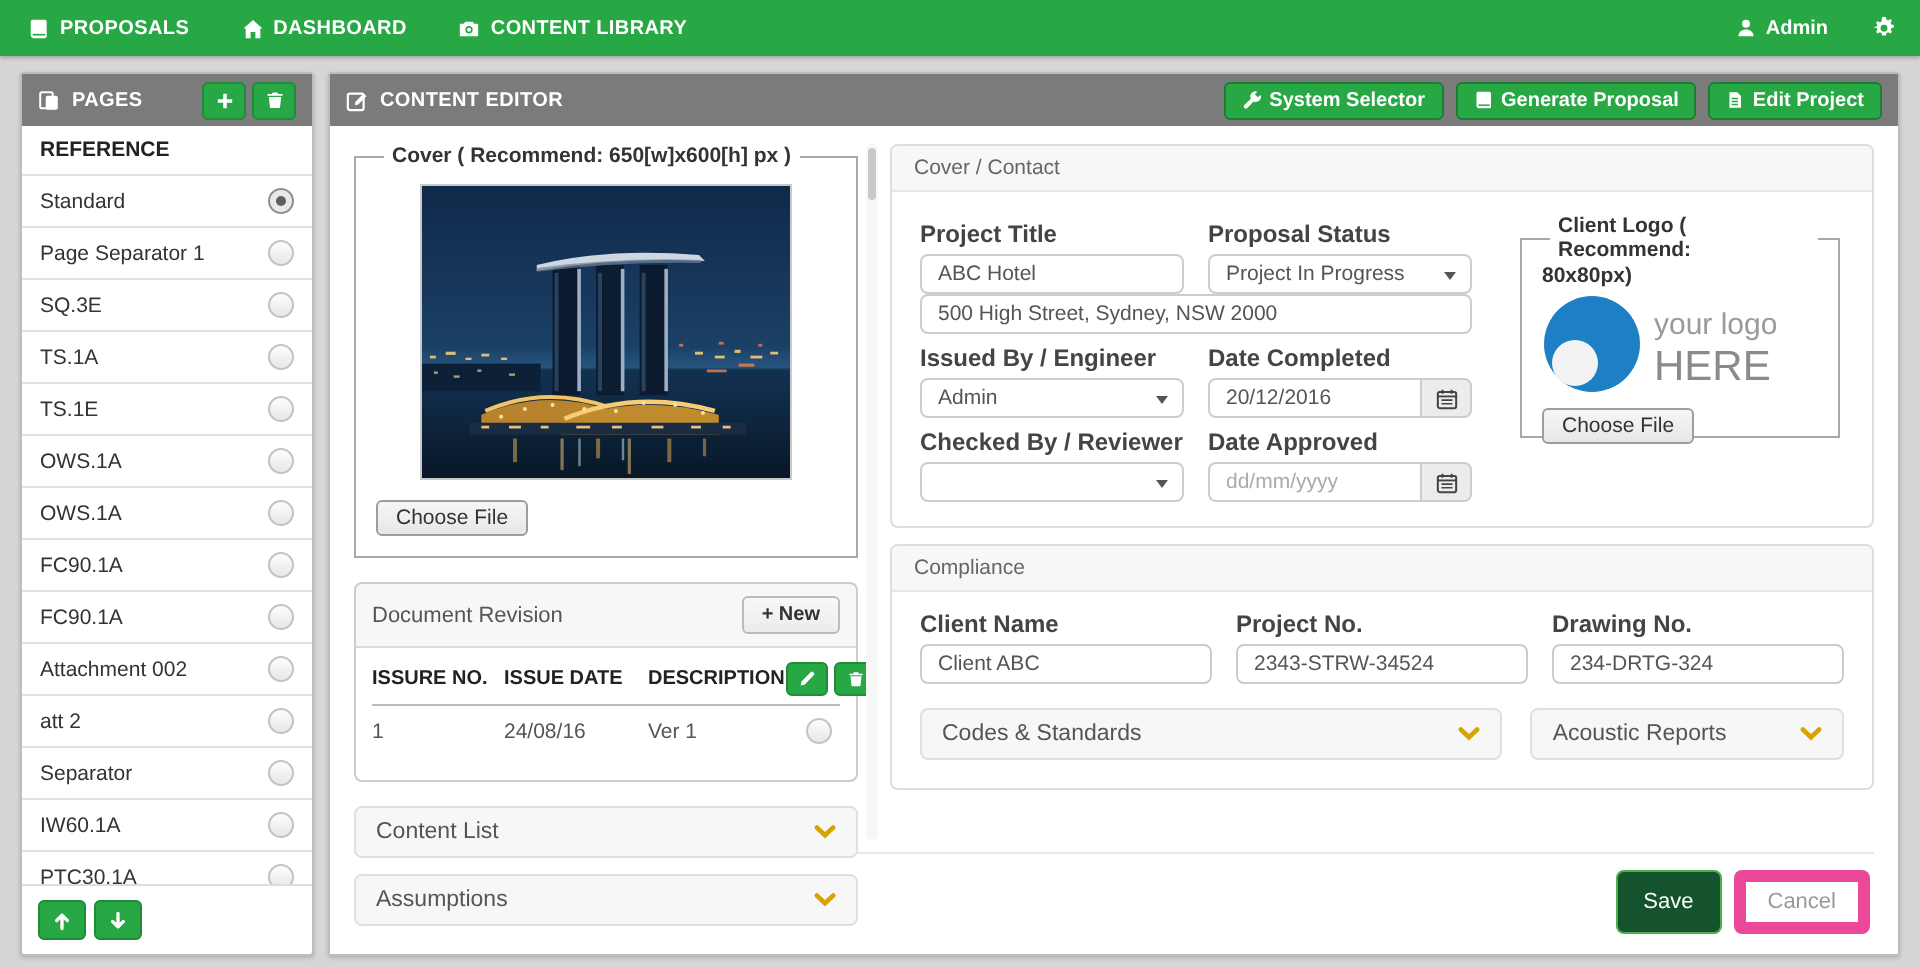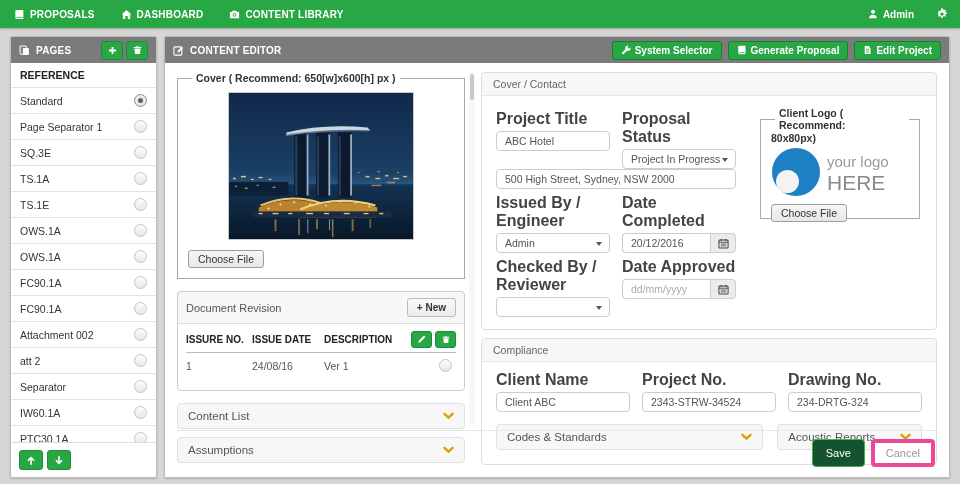--- a/index.html
+++ b/index.html
@@ -96,21 +96,21 @@
     display:flex; align-items:center; gap:4px; cursor:pointer;
     font-family:"Liberation Sans", sans-serif;
   }
   .editor-body {
     flex:1; background:#fff; padding:9px 12px 8px;
     display:flex; flex-direction:column; min-height:0; position:relative;
   }
   .columns { display:flex; gap:16px; flex:1; min-height:0; }
 
   
-  .col-left { width:288px; flex:none; position:relative; }
+  .col-left { width:252px; flex:none; position:relative; }
   .fieldset {
     border:1px solid #a8a8a8; padding:4px 10px 10px; margin-bottom:12px;
   }
   .fieldset legend { font-size:10.5px; font-weight:bold; color:#333; padding:0 4px; margin-left:4px; }
   .cover-img {
     width:186px; height:148px; margin:4px auto 10px; border:1px solid #c9c9c9;
     display:block;
   }
   .btn-file {
     background:linear-gradient(#f6f6f6,#e7e7e7); border:1px solid #9d9d9d; border-radius:3px;
@@ -151,21 +151,21 @@
   .col-right { flex:1; display:flex; flex-direction:column; min-width:0; }
   .sub-panel { border:1px solid #ddd; border-radius:4px; background:#fff; margin-bottom:8px; }
   .sub-head {
     background:#f7f7f7; border-bottom:1px solid #e7e7e7; border-radius:4px 4px 0 0;
     padding:5px 11px; font-size:10.5px; color:#666;
   }
   .cc-body { padding:9px 14px 12px; display:flex; gap:24px; }
   .cc-form { flex:1; min-width:0; }
   .f-row { display:flex; gap:12px; }
   .field { flex:1; min-width:0; }
-  .field label { display:block; font-size:16px; font-weight:bold; color:#444; margin:5px 0 3px; }
+  .field label { display:block; font-size:12px; font-weight:bold; color:#444; margin:5px 0 3px; }
   .t-input {
     width:100%; height:20px; border:1px solid #ccc; border-radius:4px;
     font-size:10.5px; color:#555; padding:0 8px; background:#fff;
     font-family:"Liberation Sans", sans-serif;
   }
   .t-input::placeholder { color:#aaa; }
   .sel {
     position:relative; height:20px; border:1px solid #ccc; border-radius:4px;
     font-size:10.5px; color:#555; padding:3px 18px 0 8px; background:#fff; cursor:pointer;
     white-space:nowrap; overflow:hidden;
@@ -195,21 +195,21 @@
   .editor-footer {
     flex:none; border-top:1px solid #e7e7e7; margin-top:6px; padding:8px 2px 2px;
     display:flex; justify-content:flex-end; gap:6px;
   }
   .btn-save {
     background:#14532d; border:1px solid #4cae4c; color:#fff;
     font-size:11px; padding:4px 13px; border-radius:4px; cursor:pointer;
     font-family:"Liberation Sans", sans-serif;
   }
   .btn-cancel {
-    background:#fff; border:4px solid #ec4899; color:#999;
+    background:#fff; border:6px solid #ec4899; color:#999;
     font-size:11px; padding:4px 11px; border-radius:4px; cursor:pointer;
     font-family:"Liberation Sans", sans-serif;
   }
 
   
   .mini-scroll {
     position:absolute; top:0; bottom:0; right:-10px; width:6px;
     background:#f7f7f7; border-radius:3px;
   }
   .mini-scroll .thumb { position:absolute; top:2px; left:1px; width:4px; height:26px; background:#c9c9c9; border-radius:2px; }

